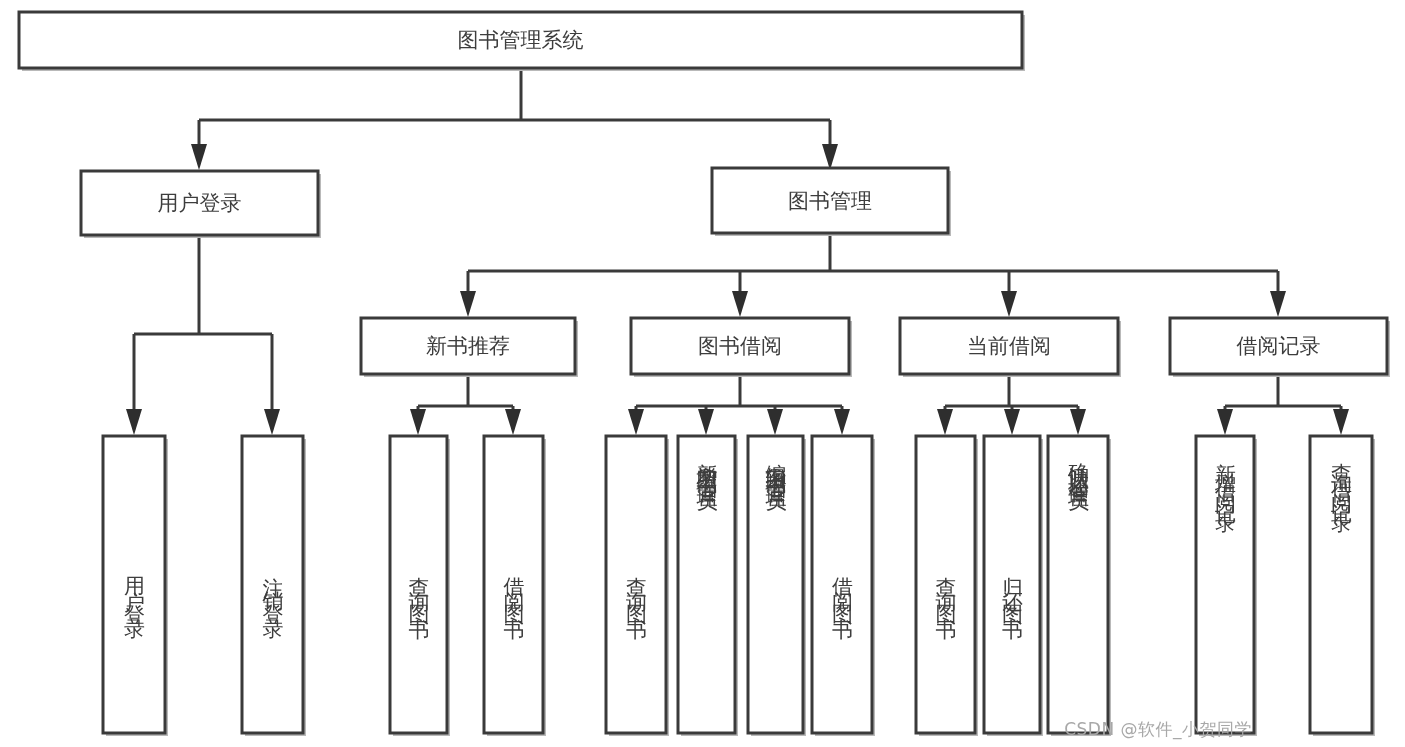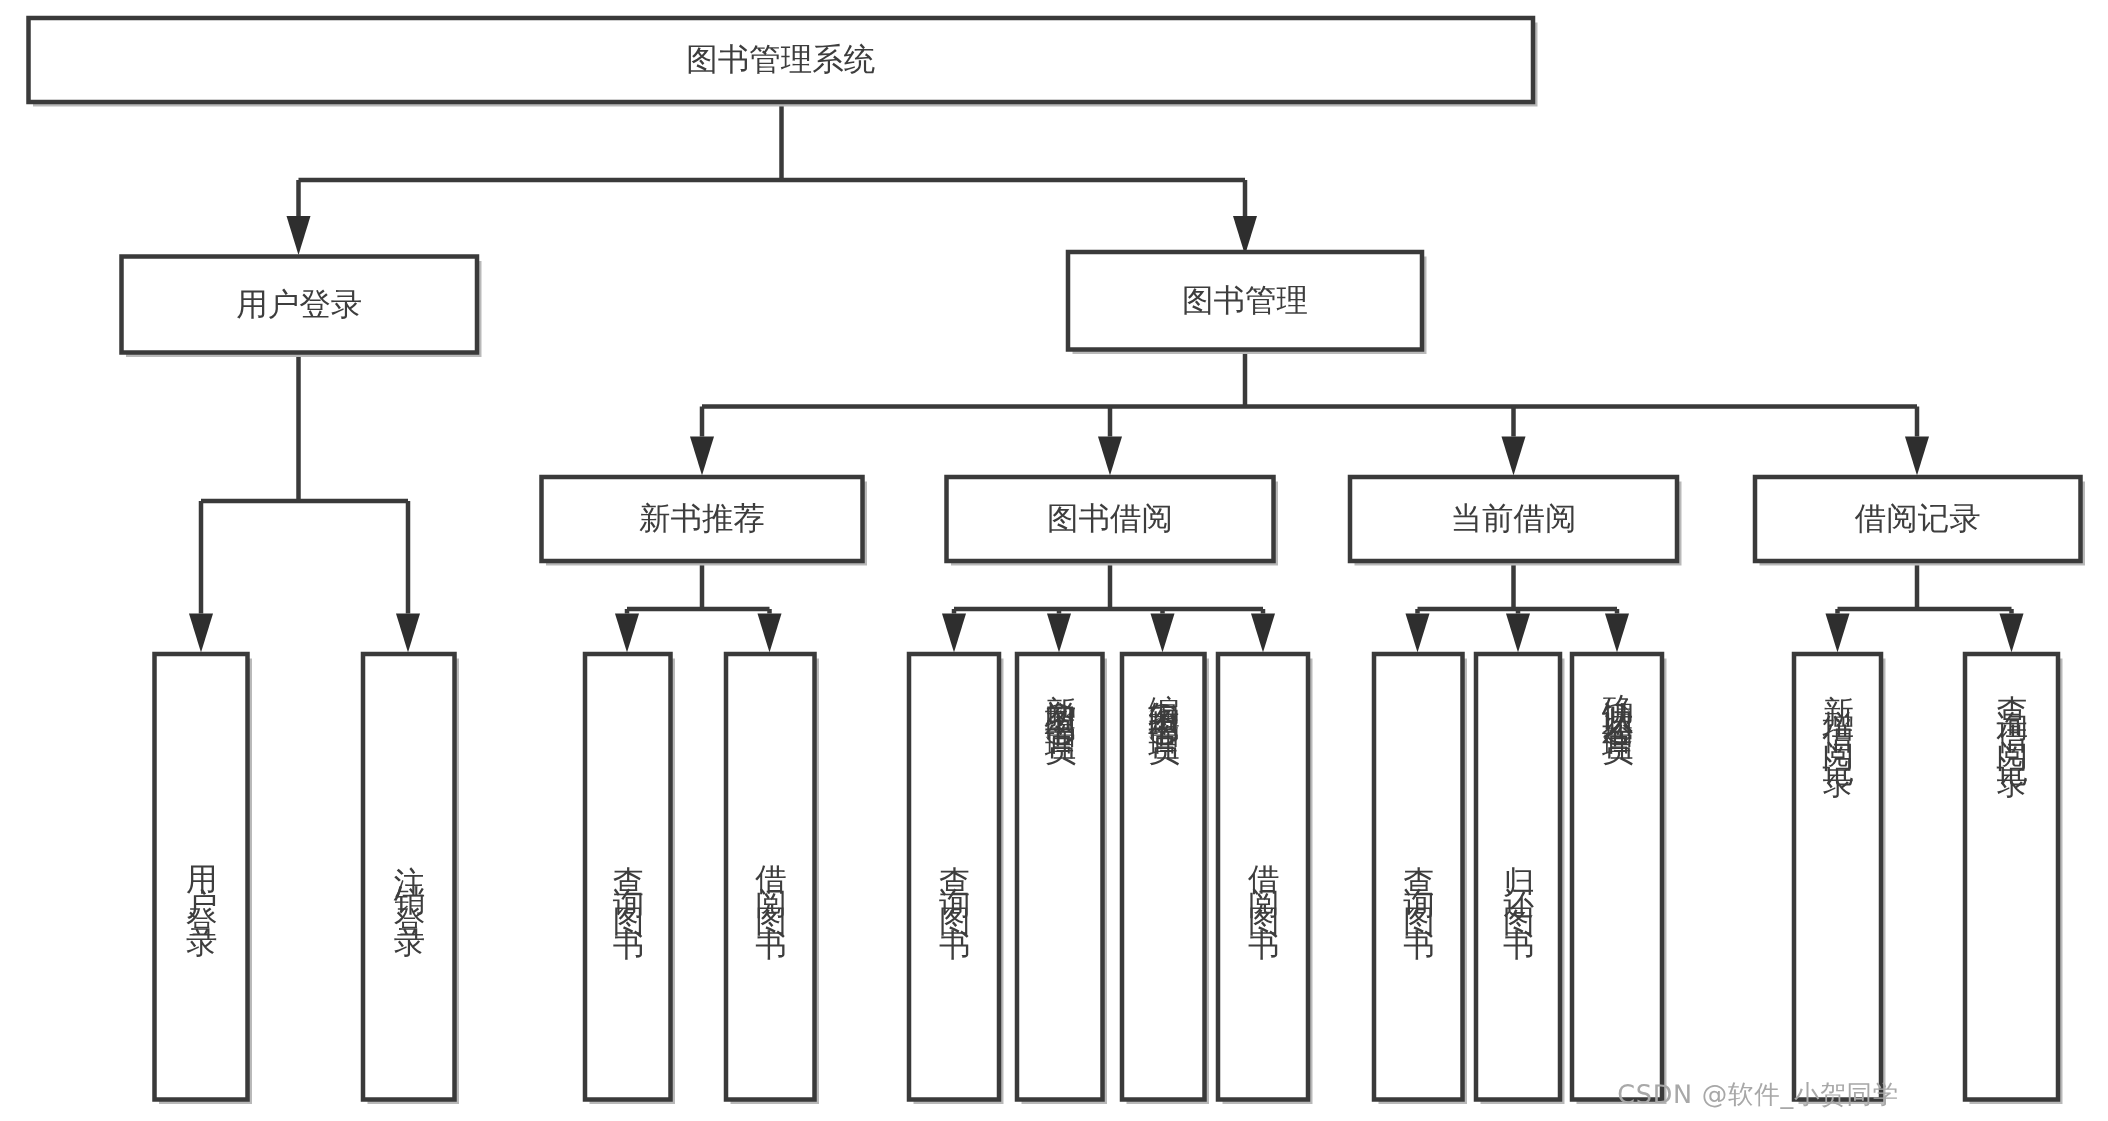--- a/index.html
+++ b/index.html
@@ -66,21 +66,21 @@
     font-family: "DejaVu Sans", "Liberation Sans", sans-serif;
     font-size: 21px;
     line-height: 1.0;
     letter-spacing: 5px;
     color: #3d3d3d;
     white-space: nowrap;
     text-align: start;
   }
   .watermark {
     position: absolute;
-    right: 8px;
+    right: 22px;
     bottom: 6px;
     font-family: "DejaVu Sans", "Liberation Sans", sans-serif;
     font-size: 17px;
     color: #a8a8a8;
     letter-spacing: 0.5px;
     white-space: nowrap;
     pointer-events: none;
   }
 </style>
 </head>

